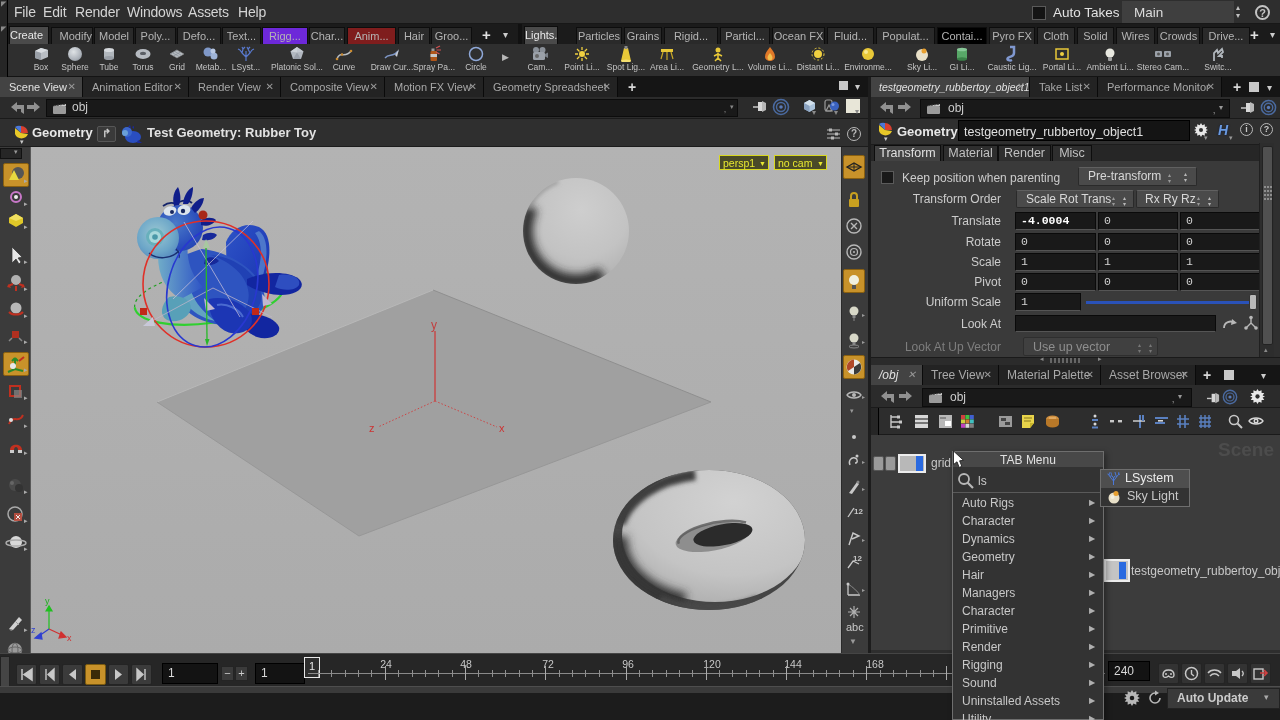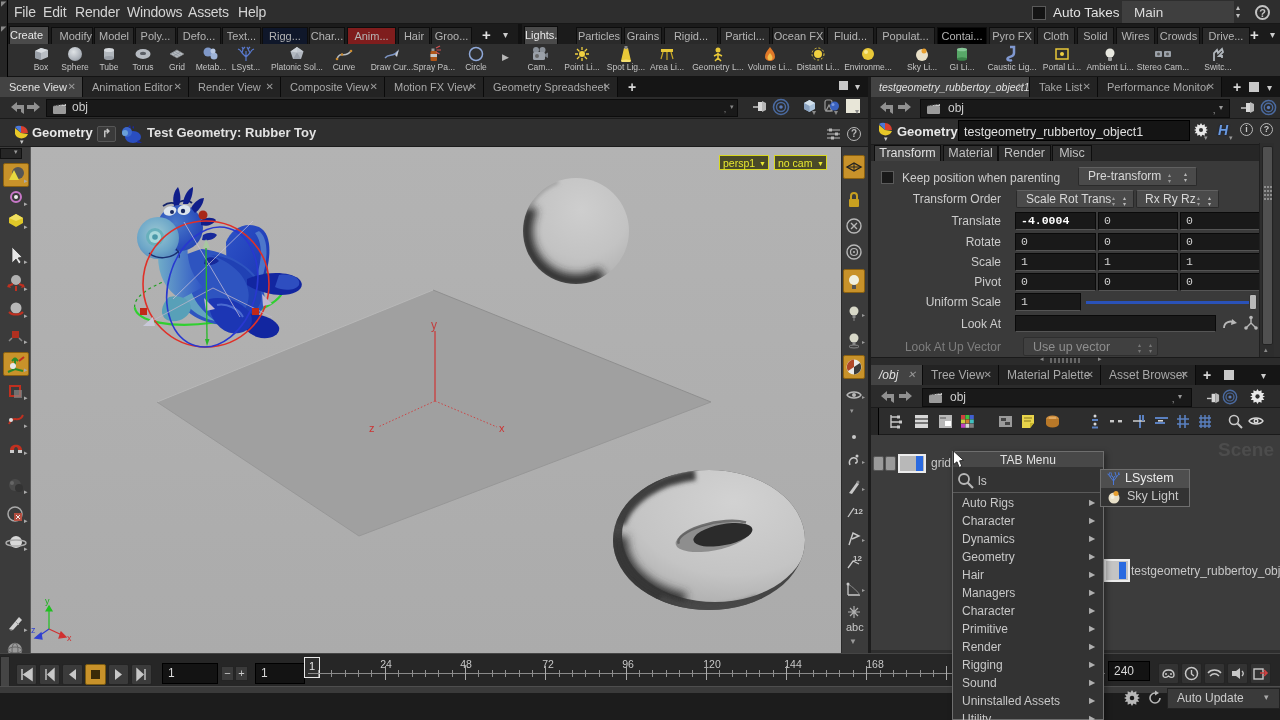--- a/index.html
+++ b/index.html
@@ -23,21 +23,21 @@
 <div style="position:absolute;left:1236px;top:3px;font-size:8px;color:#c0c0c0;white-space:nowrap;">▴</div>
 <div style="position:absolute;left:1236px;top:11px;font-size:8px;color:#c0c0c0;white-space:nowrap;">▾</div>
 <div style="position:absolute;left:1255px;top:5px;width:15px;height:15px;border:2px solid #c4c4c4;border-radius:50%;color:#c4c4c4;font-size:11px;font-weight:bold;text-align:center;line-height:12px">?</div>
 <div style="position:absolute;left:0px;top:24px;width:1280px;height:20px;background:#1b1b1b"></div>
 <div style="position:absolute;left:9px;top:26px;width:40px;height:18px;background:#4a4a4a;color:#e8e8e8;font-size:11px;line-height:17px;border:1px solid #0d0d0d;border-bottom:none;overflow:hidden">Create</div>
 <div style="position:absolute;left:51px;top:27px;width:42px;height:17px;background:#2a2a2a;color:#b4b4b4;font-size:11px;text-align:right;line-height:16px;border:1px solid #0d0d0d;border-bottom:none;overflow:hidden">Modify</div>
 <div style="position:absolute;left:94px;top:27px;width:40px;height:17px;background:#2a2a2a;color:#b4b4b4;font-size:11px;text-align:center;line-height:16px;border:1px solid #0d0d0d;border-bottom:none;overflow:hidden">Model</div>
 <div style="position:absolute;left:135px;top:27px;width:41px;height:17px;background:#2a2a2a;color:#b4b4b4;font-size:11px;text-align:center;line-height:16px;border:1px solid #0d0d0d;border-bottom:none;overflow:hidden">Poly...</div>
 <div style="position:absolute;left:177px;top:27px;width:44px;height:17px;background:#2a2a2a;color:#b4b4b4;font-size:11px;text-align:center;line-height:16px;border:1px solid #0d0d0d;border-bottom:none;overflow:hidden">Defo...</div>
 <div style="position:absolute;left:222px;top:27px;width:39px;height:17px;background:#2a2a2a;color:#b4b4b4;font-size:11px;text-align:center;line-height:16px;border:1px solid #0d0d0d;border-bottom:none;overflow:hidden">Text...</div>
-<div style="position:absolute;left:262px;top:27px;width:46px;height:17px;background:#0f172a;color:#b4b4b4;font-size:11px;text-align:center;line-height:16px;border:1px solid #0d0d0d;border-bottom:none;overflow:hidden">Rigg...</div>
+<div style="position:absolute;left:262px;top:27px;width:46px;height:17px;background:#6d28d9;color:#b4b4b4;font-size:11px;text-align:center;line-height:16px;border:1px solid #0d0d0d;border-bottom:none;overflow:hidden">Rigg...</div>
 <div style="position:absolute;left:309px;top:27px;width:36px;height:17px;background:#2a2a2a;color:#b4b4b4;font-size:11px;text-align:center;line-height:16px;border:1px solid #0d0d0d;border-bottom:none;overflow:hidden">Char...</div>
 <div style="position:absolute;left:347px;top:27px;width:49px;height:17px;background:#7f1d1d;color:#b4b4b4;font-size:11px;text-align:center;line-height:16px;border:1px solid #0d0d0d;border-bottom:none;overflow:hidden">Anim...</div>
 <div style="position:absolute;left:398px;top:27px;width:32px;height:17px;background:#2a2a2a;color:#b4b4b4;font-size:11px;text-align:center;line-height:16px;border:1px solid #0d0d0d;border-bottom:none;overflow:hidden">Hair</div>
 <div style="position:absolute;left:431px;top:27px;width:41px;height:17px;background:#2a2a2a;color:#b4b4b4;font-size:11px;text-align:center;line-height:16px;border:1px solid #0d0d0d;border-bottom:none;overflow:hidden">Groo...</div>
 <div style="position:absolute;left:524px;top:26px;width:34px;height:18px;background:#4a4a4a;color:#e8e8e8;font-size:11px;text-align:center;line-height:17px;border:1px solid #0d0d0d;border-bottom:none;overflow:hidden">Lights...</div>
 <div style="position:absolute;left:576px;top:27px;width:46px;height:17px;background:#2a2a2a;color:#b4b4b4;font-size:11px;text-align:center;line-height:16px;border:1px solid #0d0d0d;border-bottom:none;overflow:hidden">Particles</div>
 <div style="position:absolute;left:624px;top:27px;width:38px;height:17px;background:#2a2a2a;color:#b4b4b4;font-size:11px;text-align:center;line-height:16px;border:1px solid #0d0d0d;border-bottom:none;overflow:hidden">Grains</div>
 <div style="position:absolute;left:664px;top:27px;width:54px;height:17px;background:#2a2a2a;color:#b4b4b4;font-size:11px;text-align:center;line-height:16px;border:1px solid #0d0d0d;border-bottom:none;overflow:hidden">Rigid...</div>
 <div style="position:absolute;left:720px;top:27px;width:50px;height:17px;background:#2a2a2a;color:#b4b4b4;font-size:11px;text-align:center;line-height:16px;border:1px solid #0d0d0d;border-bottom:none;overflow:hidden">Particl...</div>
 <div style="position:absolute;left:772px;top:27px;width:53px;height:17px;background:#2a2a2a;color:#b4b4b4;font-size:11px;text-align:center;line-height:16px;border:1px solid #0d0d0d;border-bottom:none;overflow:hidden">Ocean FX</div>
@@ -1071,21 +1071,21 @@
 <div style="position:absolute;left:0px;top:693px;width:1280px;height:27px;background:#1c1c1c"></div>
 <svg class="x" style="left:1124px;top:690px" width="16" height="16" viewBox="0 0 14 14">
       <path d="M7 0 L8.3 2.2 L10.8 1.2 L10.8 3.8 L13.3 3.8 L11.8 6 L14 7 L11.8 8 L13.3 10.2 L10.8 10.2 L10.8 12.8 L8.3 11.8 L7 14 L5.7 11.8 L3.2 12.8 L3.2 10.2 L0.7 10.2 L2.2 8 L0 7 L2.2 6 L0.7 3.8 L3.2 3.8 L3.2 1.2 L5.7 2.2Z" fill="#b8b8b8"></path>
       <circle cx="7" cy="7" r="2" fill="#1c1c1c"></circle>
     </svg>
 <svg class="x" style="left:1147px;top:690px" width="16" height="16" viewBox="0 0 16 16">
       <path d="M13 8 A5 5 0 1 1 8 3" stroke="#b8b8b8" stroke-width="1.6" fill="none"></path>
       <path d="M8 0.5 L12 3 L8 5.5Z" fill="#b8b8b8"></path>
     </svg>
 <div style="position:absolute;left:1167px;top:688px;width:113px;height:21px;background:#3a3a3a;border:1px solid #222"></div>
-<div style="position:absolute;left:1177px;top:691px;font-size:12px;color:#cccccc;white-space:nowrap;">Auto Update</div>
+<div style="position:absolute;left:1177px;top:691px;font-size:12px;color:#cccccc;white-space:nowrap;font-weight:bold;">Auto Update</div>
 <div style="position:absolute;left:1264px;top:692px;font-size:9px;color:#aaa;white-space:nowrap;">▾</div>
 <div style="position:absolute;left:952px;top:451px;width:152px;height:269px;background:#333333;border:1px solid #6e6e6e;box-shadow:2px 2px 6px rgba(0,0,0,0.4)"></div>
 <div style="position:absolute;left:953px;top:452px;width:150px;height:15px;background:#484848"></div>
 <div style="position:absolute;left:953px;top:453px;width:150px;text-align:center;font-size:12px;color:#e0e0e0">TAB Menu</div>
 <svg class="x" style="left:957px;top:472px" width="18" height="18" viewBox="0 0 18 18">
       <circle cx="7" cy="7" r="5" fill="none" stroke="#b8b8b8" stroke-width="1.8"></circle>
       <path d="M10.5 10.5 L16 16" stroke="#b8b8b8" stroke-width="2.2"></path>
     </svg>
 <div style="position:absolute;left:978px;top:474px;font-size:12px;color:#cccccc;white-space:nowrap;">ls</div>
 <div style="position:absolute;left:953px;top:492px;width:150px;height:1px;background:#5a5a5a"></div>

